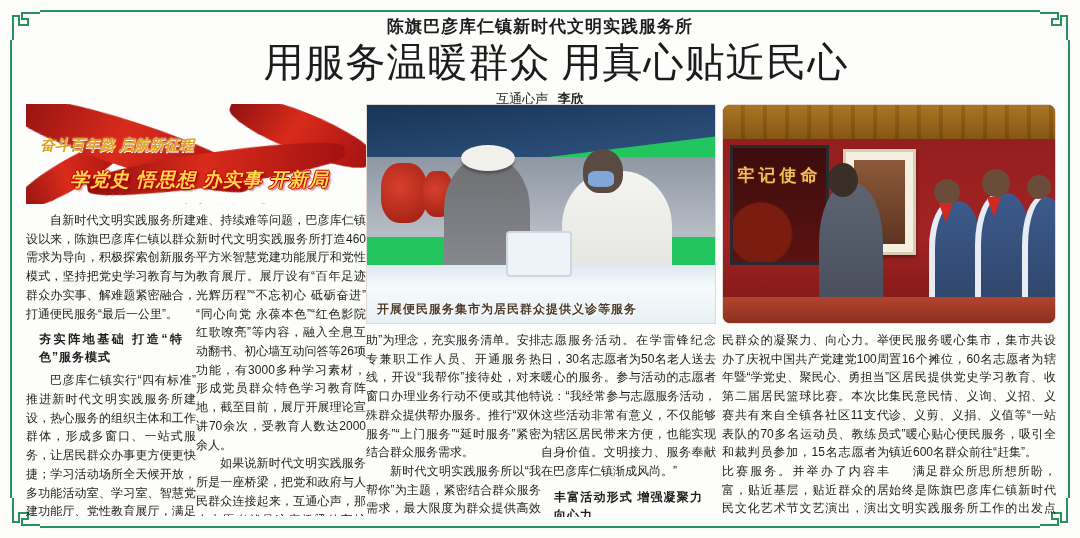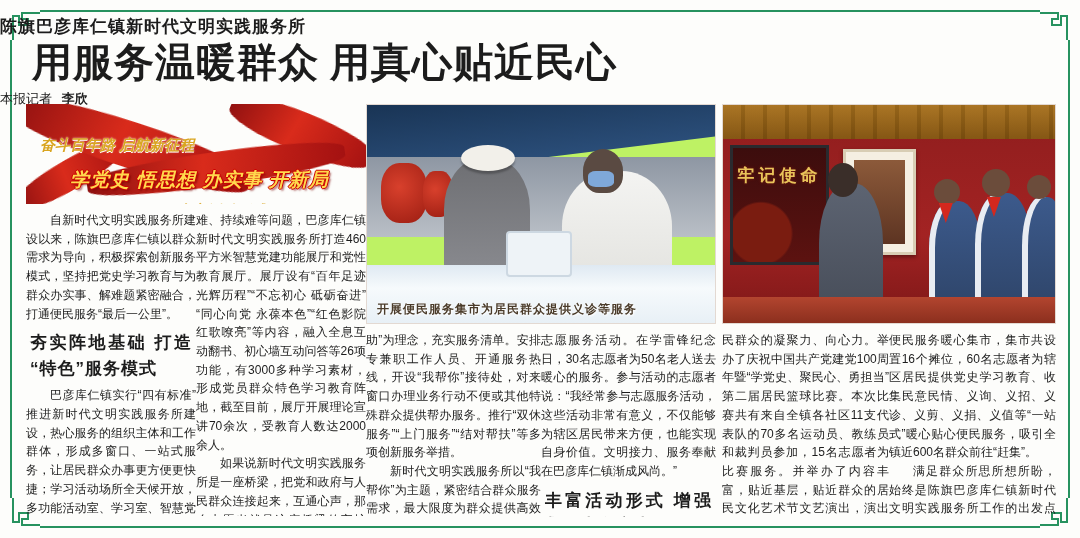--- a/index.html
+++ b/index.html
@@ -17,62 +17,62 @@
   
   .frame{position:absolute;inset:10px;border:2px solid var(--green);pointer-events:none;}
   .corner{position:absolute;width:30px;height:30px;background:#fdfdfb;}
   .corner svg{display:block;width:30px;height:30px;}
   .corner.tl{top:-2px;left:-2px;}
   .corner.tr{top:-2px;right:-2px;transform:scaleX(-1);}
   .corner.bl{bottom:-2px;left:-2px;transform:scaleY(-1);}
   .corner.br{bottom:-2px;right:-2px;transform:scale(-1,-1);}
 
   
-  .header{position:absolute;top:15px;left:0;right:0;}
+  .header{position:absolute;top:15px;left:0;right:0;text-align:center;}
   .kicker{font-size:17px;font-weight:700;letter-spacing:1px;}
-  .title{margin-top:3px;font-size:40px;font-weight:700;letter-spacing:1px;
+  .title{margin-top:3px;font-size:40px;font-weight:400;letter-spacing:1px;
     font-family:"Liberation Serif","DejaVu Serif",serif;line-height:1.12;padding-left:32px;}
   .byline{margin-top:4px;font-size:13px;color:#222;}
   .byline b{margin-left:6px;}
 
   
   .region{position:absolute;top:104px;height:420px;}
   .region-a{left:26px;width:340px;}
   .region-b{left:366px;width:350px;}
   .region-c{left:722px;width:334px;}
 
   .cols{display:flex;gap:0;margin-top:7px;overflow:hidden;}
   .region-a .cols{height:305px;}
   .region-b .cols,.region-c .cols{height:186px;}
   .col{flex:1;min-width:0;overflow:hidden;}
 
   .blk{font-size:12px;line-height:1.56;text-align:justify;}
   .blk.p{text-indent:2em;}
   .blk.p-cont{text-indent:0;}
-  .blk.h{font-size:17px;font-weight:700;line-height:1.5;margin:7px 4px 5px;
+  .blk.h{font-size:12px;font-weight:700;line-height:1.5;margin:7px 13px 5px;
     text-indent:0;letter-spacing:1px;}
 
   
   .banner{position:relative;height:100px;overflow:hidden;}
   .ribbon{position:absolute;background:linear-gradient(100deg,#8e1010,#d92b1b 45%,#a31111);
     border-radius:50%/38%;filter:blur(.4px);}
   .ribbon.r1{left:-20px;top:18px;width:250px;height:46px;transform:rotate(18deg);}
   .ribbon.r2{left:60px;top:48px;width:260px;height:34px;transform:rotate(-8deg);}
   .ribbon.r3{left:200px;top:8px;width:150px;height:40px;transform:rotate(22deg);}
   .ribbon.r4{left:-15px;top:55px;width:120px;height:30px;transform:rotate(-30deg);}
   .banner-line{position:absolute;white-space:nowrap;font-weight:900;font-style:italic;margin-top:30px;}
   .banner-line.l1{top:2px;left:14px;font-size:15px;color:var(--gold);
     text-shadow:0 1px 0 #fff,0 0 2px #fff;}
   .banner-line.l2{top:33px;left:44px;font-size:19px;color:var(--yellow);letter-spacing:1px;
     text-shadow:-1px 0 0 #c00,1px 0 0 #c00,0 -1px 0 #c00,0 1px 0 #c00,2px 2px 2px rgba(120,0,0,.6);}
   .banner-line.l3{top:68px;left:150px;font-size:15px;color:var(--gold);
     text-shadow:0 1px 0 #fff,0 0 2px #fff;}
 
   
-  .photo{position:relative;height:220px;overflow:hidden;background:#bef264;
+  .photo{position:relative;height:220px;overflow:hidden;background:#22c55e;
     border:1px solid #e3d9d2;}
   .photo .caption{position:absolute;bottom:5px;left:10px;right:8px;font-size:12px;
     font-weight:700;color:#4a3b2a;font-family:"Liberation Serif","DejaVu Serif",serif;
     text-shadow:0 0 3px #fff,1px 1px 2px #fff;letter-spacing:1px;}
 
   
   .p1-trees{position:absolute;top:0;left:0;width:62%;height:30px;
     background:linear-gradient(90deg,#5d7a4e,#7d9363 60%,#9fb1c0);}
   .p1-canopy{position:absolute;top:-34px;right:-30px;width:115%;height:86px;
     transform:rotate(-7deg);background:linear-gradient(180deg,#16304f,#2a4d78);}
@@ -91,21 +91,21 @@
   .p1-nurse-head{position:absolute;left:62%;top:44px;width:40px;height:44px;background:#5a4a42;
     border-radius:50% 50% 40% 40%;}
   .p1-mask{position:absolute;left:63.5%;top:66px;width:26px;height:16px;background:#7fa8d9;
     border-radius:30%;}
   .p1-counter{position:absolute;bottom:0;left:0;right:0;height:58px;
     background:linear-gradient(180deg,#dfe9f2,#f6fafc 40%,#e8f0f6);}
   .p1-device{position:absolute;left:40%;bottom:46px;width:66px;height:46px;background:#eef3f7;
     border:2px solid #cdd8e2;border-radius:4px;}
 
   
-  .photo.photo-2{background:linear-gradient(180deg,#8f1d1d,#a32323 60%,#7c1717);}
+  .photo.photo-2{background:linear-gradient(180deg,#8f1d1d,#a32323 60%,#7c1717);border-radius:8px;}
   .p2-ceiling{position:absolute;top:0;left:0;right:0;height:34px;
     background:repeating-linear-gradient(90deg,#caa659 0 18px,#b3903f 18px 22px),
     linear-gradient(180deg,#d7b469,#a8853a);background-blend-mode:multiply;}
   .p2-screen{position:absolute;left:2%;top:40px;width:30%;height:120px;background:
     radial-gradient(circle at 30% 75%,#7a1c10 0 28%,transparent 30%),
     linear-gradient(180deg,#3c0d0d,#5c1210);border:3px solid #2a2a2e;
     display:flex;align-items:flex-start;justify-content:center;padding-top:16px;}
   .p2-screen-text{color:#e8c35a;font-size:17px;font-weight:900;letter-spacing:4px;
     font-family:"Liberation Serif","DejaVu Serif",serif;text-shadow:0 0 3px #7a1c10;}
   .p2-frame{position:absolute;left:36%;top:44px;width:22%;height:106px;background:#f5efe2;
@@ -156,21 +156,21 @@
       <svg viewBox="0 0 30 30">
           <path d="M30 3 H12 V9 H18 V15 H9 V6 H3 V30" fill="none" stroke="#27925f" stroke-width="2"></path>
         </svg>
     </div>
   </div>
 
   <div class="header">
     <div class="kicker">陈旗巴彦库仁镇新时代文明实践服务所</div>
     <div class="title">用服务温暖群众  用真心贴近民心</div>
     <div class="byline">
-      <span>本报记者</span>
+      <span>互通心声</span>
       <b>李欣</b>
     </div>
   </div>
 
   <section class="region region-a">
     <div class="banner">
       <div class="ribbon r4"></div>
       <div class="ribbon r1"></div>
       <div class="ribbon r3"></div>
       <div class="ribbon r2"></div>
@@ -205,21 +205,21 @@
       <div class="p1-nurse"></div>
       <div class="p1-nurse-head"></div>
       <div class="p1-mask"></div>
       <div class="p1-counter"></div>
       <div class="p1-device"></div>
       <figcaption class="caption">开展便民服务集市为居民群众提供义诊等服务</figcaption>
     </figure>
     <div class="cols">
       <div class="col">
 
-      <p class="blk p-cont">助”为理念，充实服务清单。安排专兼职工作人员、开通服务热线，开设“我帮你”接待处，对来窗口办理业务行动不便或其他特殊群众提供帮办服务。推行“双休服务”“上门服务”“结对帮扶”等多项创新服务举措。</p>
+      <p class="blk p-cont">助”为理念，充实服务清单。安排专兼职工作人员、开通服务热线，开设“我帮你”接待处，对来窗口办理业务行动不便或其他特殊群众提供帮办服务。推行“双休服务”“上门服务”“延时服务”紧密结合群众服务需求。</p>
           <p class="blk p">新时代文明实践服务所以“我帮你”为主题，紧密结合群众服务需求，最大限度为群众提供高效便捷、优质贴心的服务，组织文明志愿服务队开展法治文化基层行活动，提供志愿互助、法治宣传、结对帮扶、一对一提供法律援助等为民服务，常态化开展上门义诊、理发、打扫卫生、走访慰问等</p>
         </div>
       <div class="col">
 
       <p class="blk p-cont">志愿服务活动。在学雷锋纪念日，30名志愿者为50名老人送去暖心的服务。参与活动的志愿者说：“我经常参与志愿服务活动，这些活动非常有意义，不仅能够为辖区居民带来方便，也能实现自身价值。文明接力、服务奉献在巴彦库仁镇渐成风尚。”</p>
           <p class="blk h">丰富活动形式 增强凝聚力向心力</p>
         </div>
     </div>
   </section>
 

